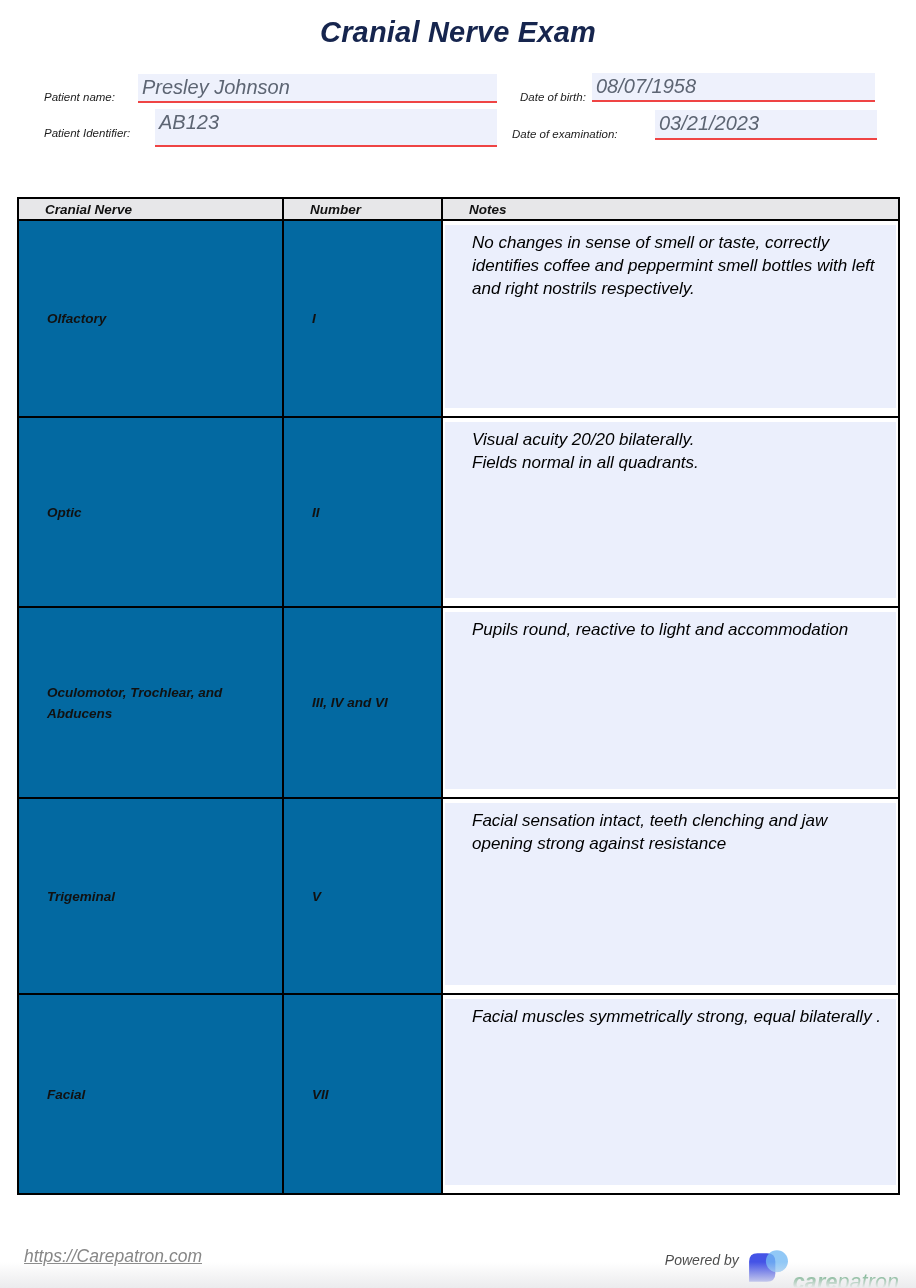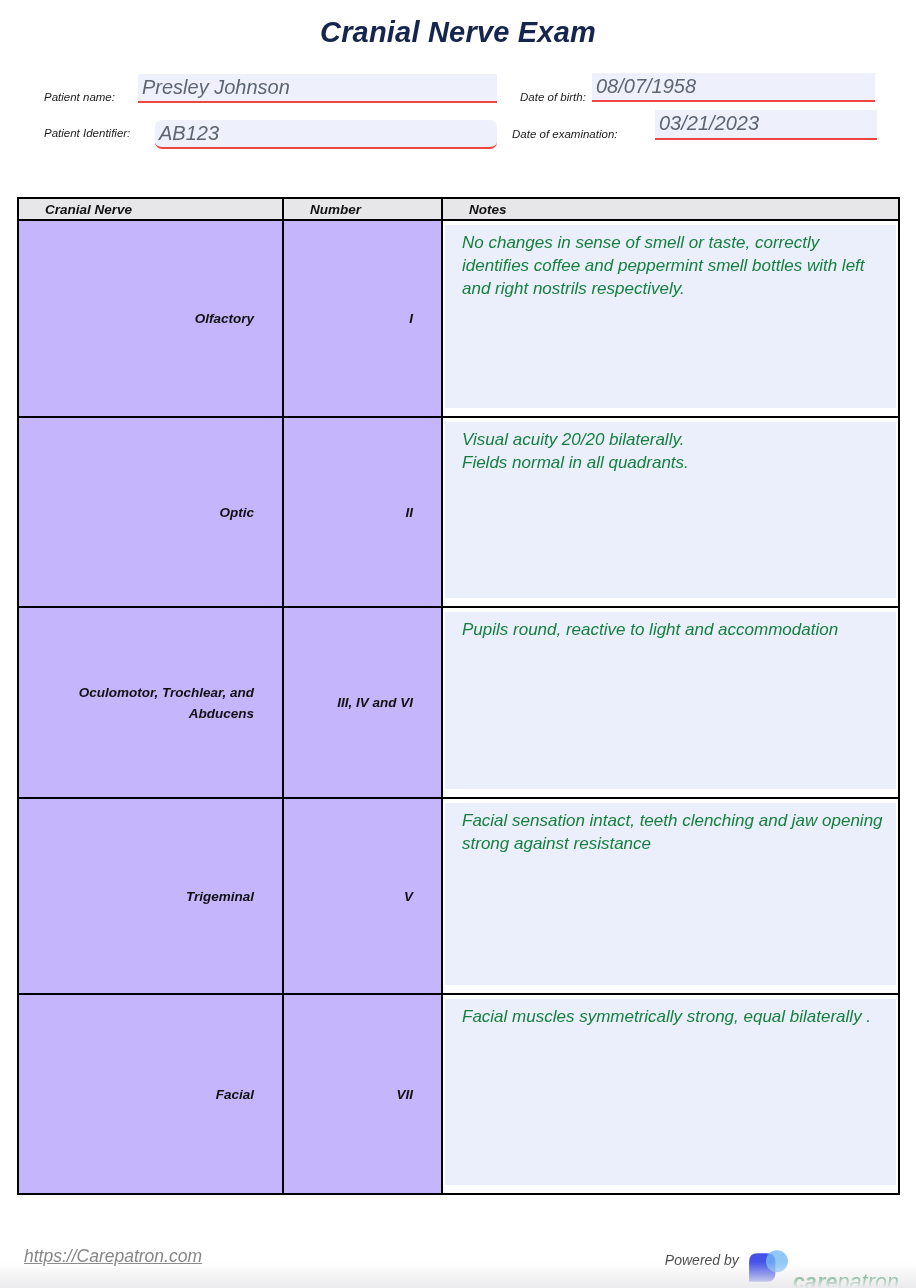--- a/index.html
+++ b/index.html
@@ -53,33 +53,33 @@
   table.exam col.c3 { width: 457px; }
   table.exam th, table.exam td { border: 2px solid #000000; }
   table.exam th {
     background: #e7e7e9;
     height: 22px;
     font-size: 13.5px; font-weight: bold; color: #111;
     text-align: left; padding-left: 26px;
     vertical-align: middle;
   }
   td.nerve-cell, td.number-cell {
-    background: #c4b5fd;
-    text-align: right; vertical-align: middle;
+    background: #0369a1;
+    text-align: left; vertical-align: middle;
     font-size: 13.5px; font-weight: bold; color: #111;
     line-height: 21px;
     padding: 0 28px;
   }
   td.notes-cell { position: relative; background: #ffffff; padding: 0; }
   .notes-box {
     position: absolute; left: 2px; right: 2px; top: 4px; bottom: 8px;
     background: #ebeffc;
-    padding: 6px 10px 4px 17px;
+    padding: 6px 10px 4px 27px;
     font-size: 17px; line-height: 23px;
-    color: #15803d;
+    color: #000000;
     white-space: pre-wrap;
     overflow: hidden;
   }
 
   
   .site-link {
     position: absolute; left: 24px; top: 1246px;
     font-size: 17.5px; color: #878787;
     text-decoration: underline;
   }
@@ -105,21 +105,21 @@
   <div class="title">Cranial Nerve Exam</div>
 
   <div>
     <span class="flabel" style="left:44px; top:91px;">Patient name:</span>
     <div class="ffield" style="left:138px; top:74px; width:359px; height:29px;">Presley Johnson</div>
 
     <span class="flabel" style="left:512px; top:91px;margin-left:8px;">Date of birth:</span>
     <div class="ffield" style="left:592px; top:73px; width:283px; height:29px;">08/07/1958</div>
 
     <span class="flabel" style="left:44px; top:127px;">Patient Identifier:</span>
-    <div class="ffield" style="left:155px; top:120px; width:342px; height:29px;border-radius:7px;">AB123</div>
+    <div class="ffield" style="left:155px; top:109px; width:342px; height:38px;">AB123</div>
 
     <span class="flabel" style="left:512px; top:128px;">Date of examination:</span>
     <div class="ffield" style="left:655px; top:110px; width:222px; height:30px;">03/21/2023</div>
   </div>
 
   <table class="exam">
     <colgroup>
         <col class="c1">
         <col class="c2">
         <col class="c3">

